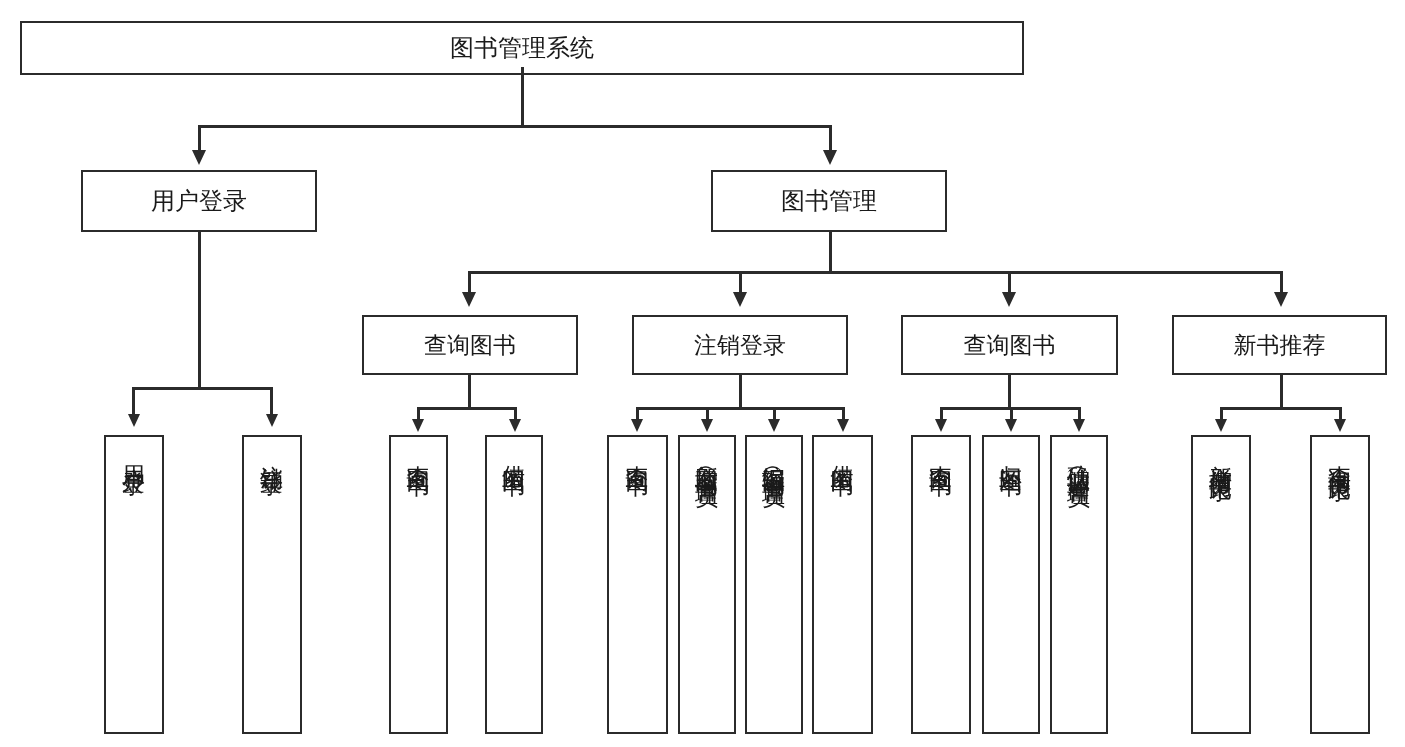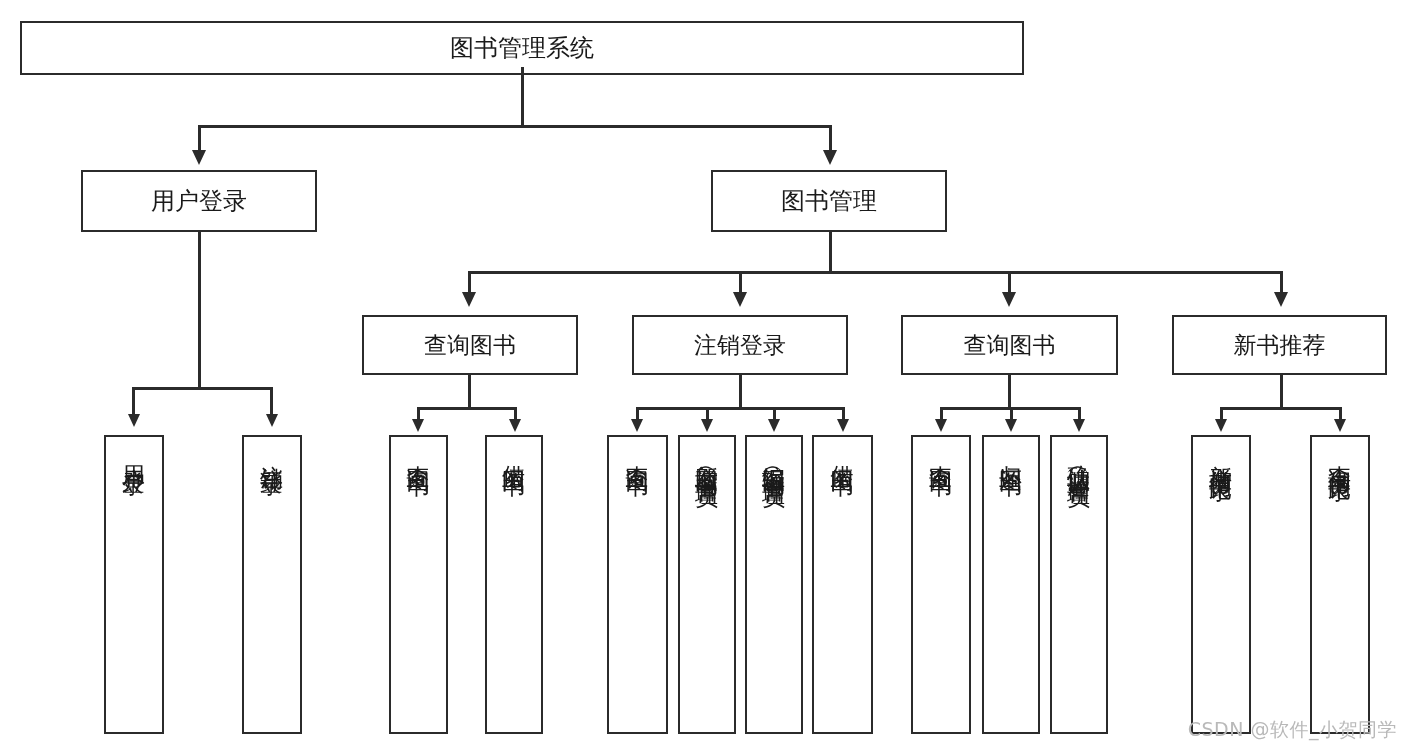--- a/index.html
+++ b/index.html
@@ -196,15 +196,14 @@
   <div class="box leaf" style="left:1050px; top:435px; width:58px; height:299px;">
     <span class="vtext">确认归还（管理员）</span>
   </div>
   <div class="box leaf" style="left:1191px; top:435px; width:60px; height:299px;">
     <span class="vtext">新增借阅记录</span>
   </div>
   <div class="box leaf" style="left:1310px; top:435px; width:60px; height:299px;">
     <span class="vtext">查询借阅记录</span>
   </div>
 
-  <div id="watermark">CSDN @软件_小贺同学</div>
 
 </div>
 
 </body></html>

